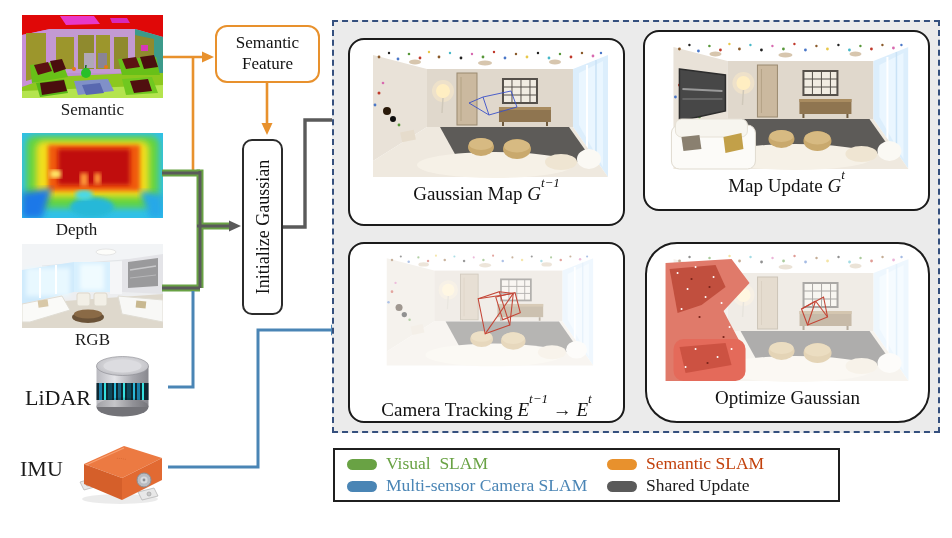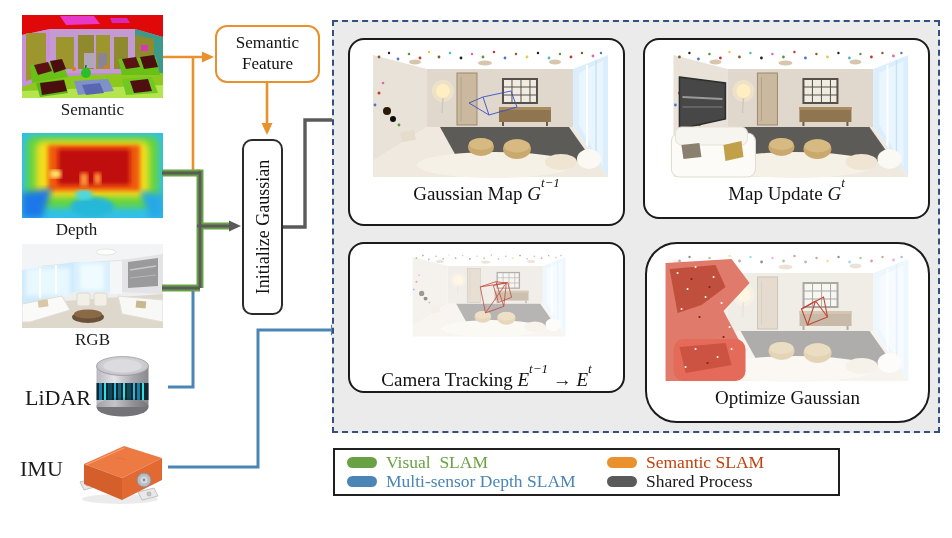--- a/index.html
+++ b/index.html
@@ -24,21 +24,21 @@
             background:#ebebeb;border:2.5px dashed #35507e;box-sizing:border-box;}
   
   .panel{position:absolute;background:#fff;border:2.5px solid #1b1b1b;border-radius:16px;
          box-sizing:border-box;display:flex;flex-direction:column;align-items:center;}
   .panel svg.room{margin-top:9px;width:89%;height:132px;display:block;}
   .panel .caption{flex:1;display:flex;align-items:flex-start;justify-content:center;
                   font-size:19px;color:#111;padding-top:2px;white-space:pre;}
   .caption i{font-family:"Liberation Serif",serif;}
   .caption sub{font-size:13px;font-style:italic;line-height:0;}
   
-  .legend{position:absolute;left:333px;top:448px;width:507px;height:48px;background:#fff;
+  .legend{position:absolute;left:333px;top:448px;width:507px;height:54px;background:#fff;
           border:2px solid #1f1f1f;box-sizing:border-box;display:grid;
           grid-template-columns:260px 1fr;grid-auto-rows:1fr;align-items:center;
           padding:3px 4px 3px 12px;}
   .legend-item{display:flex;align-items:center;gap:9px;}
   .pill{width:30px;height:11px;border-radius:6px;flex:0 0 auto;}
   .legend-label{font-size:17.5px;white-space:pre;line-height:1;}
   svg{display:block;}
   .conn{position:absolute;left:0;top:0;pointer-events:none;}
 </style>
 </head>
@@ -331,37 +331,37 @@
       <use href="#room"></use>
       <g stroke="#3a50c8" stroke-width="0.9" fill="none">
         <polygon points="118,48 146,42 152,58 124,66"></polygon>
         <line x1="118" y1="48" x2="104" y2="54"></line>
           <line x1="124" y1="66" x2="104" y2="54"></line>
       </g>
     </svg>
     <div class="caption"><span>Gaussian Map </span><i>G</i><sub>t−1</sub></div>
   </div>
 
-  <div class="panel" style="left:643px;top:38px;width:287px;height:181px;">
+  <div class="panel" style="left:643px;top:30px;width:287px;height:181px;">
     <svg class="room" viewBox="0 0 243 132">
       <use href="#room"></use>
       <polygon points="14,28 60,34 60,70 14,80" fill="#474747" stroke="#2d2d2d" stroke-width="1.5"></polygon>
       <line x1="17" y1="48" x2="57" y2="50" stroke="#9a9a9a" stroke-width="2"></line>
       <line x1="17" y1="58" x2="57" y2="58" stroke="#6e6e6e" stroke-width="1.5"></line>
       <g>
         <rect x="6" y="84" width="84" height="44" rx="8" fill="#fcfbf8" stroke="#e0dbd0" stroke-width="1"></rect>
         <rect x="10" y="78" width="72" height="18" rx="6" fill="#f7f5ef" stroke="#e6e1d6" stroke-width="1"></rect>
         <polygon points="58,96 76,92 78,108 60,112" fill="#c2a049"></polygon>
         <polygon points="16,96 34,94 36,108 18,110" fill="#8a8070"></polygon>
       </g>
     </svg>
     <div class="caption"><span>Map Update </span><i>G</i><sub>t</sub></div>
   </div>
 
-  <div class="panel" style="left:348px;top:242px;width:277px;height:151px;gap:28px;">
+  <div class="panel" style="left:348px;top:242px;width:277px;height:181px;gap:28px;">
     <svg class="room" viewBox="0 0 243 132">
       <use href="#room"></use>
       <rect x="0" y="0" width="243" height="132" fill="#ffffff" opacity="0.55"></rect>
       <g stroke="#c44536" stroke-width="1.2" fill="none">
         <polygon points="112,52 136,44 148,82 120,92"></polygon>
         <line x1="112" y1="52" x2="152" y2="46"></line>
           <line x1="136" y1="44" x2="152" y2="46"></line>
         <line x1="148" y1="82" x2="152" y2="46"></line>
           <line x1="120" y1="92" x2="152" y2="46"></line>
         <polygon points="132,50 154,45 160,68 140,76"></polygon>
@@ -415,21 +415,21 @@
     <div class="legend-item">
       <span class="pill" style="background: rgb(105, 162, 68);"></span>
       <span class="legend-label" style="color: rgb(105, 162, 68);">Visual  SLAM</span>
     </div>
     <div class="legend-item">
       <span class="pill" style="background: rgb(232, 145, 45);"></span>
       <span class="legend-label" style="color: #c2410c;">Semantic SLAM</span>
     </div>
     <div class="legend-item">
       <span class="pill" style="background: rgb(74, 133, 181);"></span>
-      <span class="legend-label" style="color: rgb(74, 133, 181);">Multi-sensor Depth SLAM</span>
+      <span class="legend-label" style="color: rgb(74, 133, 181);">Multi-sensor Camera SLAM</span>
     </div>
     <div class="legend-item">
       <span class="pill" style="background: rgb(90, 90, 90);"></span>
-      <span class="legend-label" style="color: rgb(26, 26, 26);">Shared Process</span>
+      <span class="legend-label" style="color: rgb(26, 26, 26);">Shared Update</span>
     </div>
   </div>
 
 </div>
 
 </body></html>

